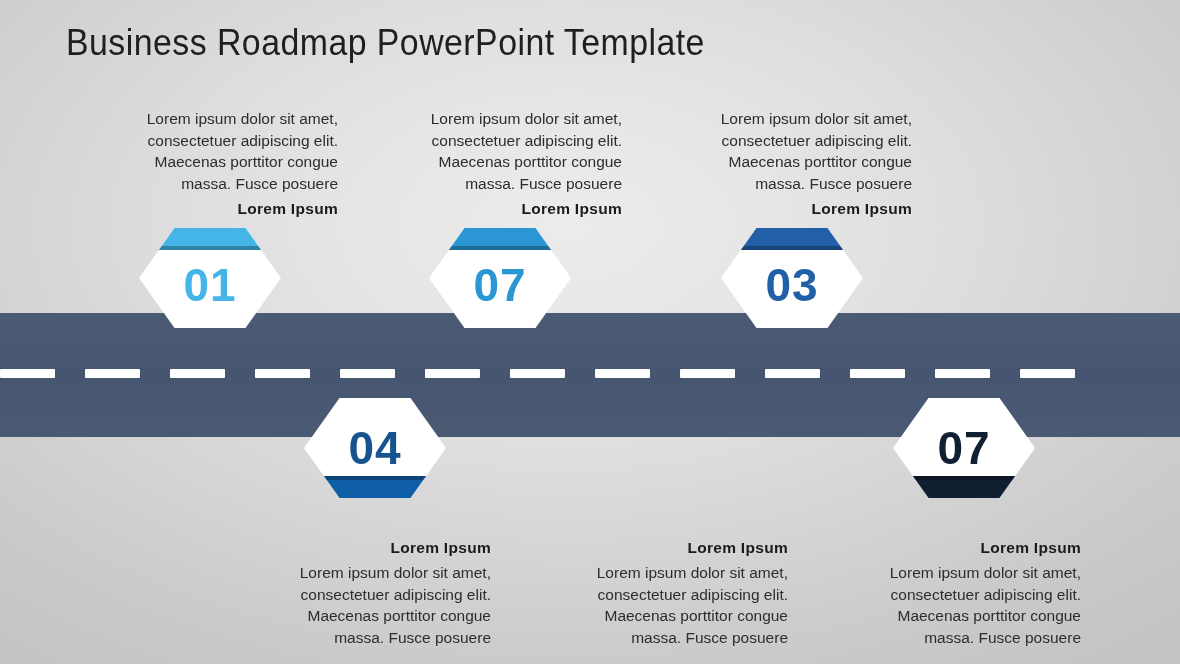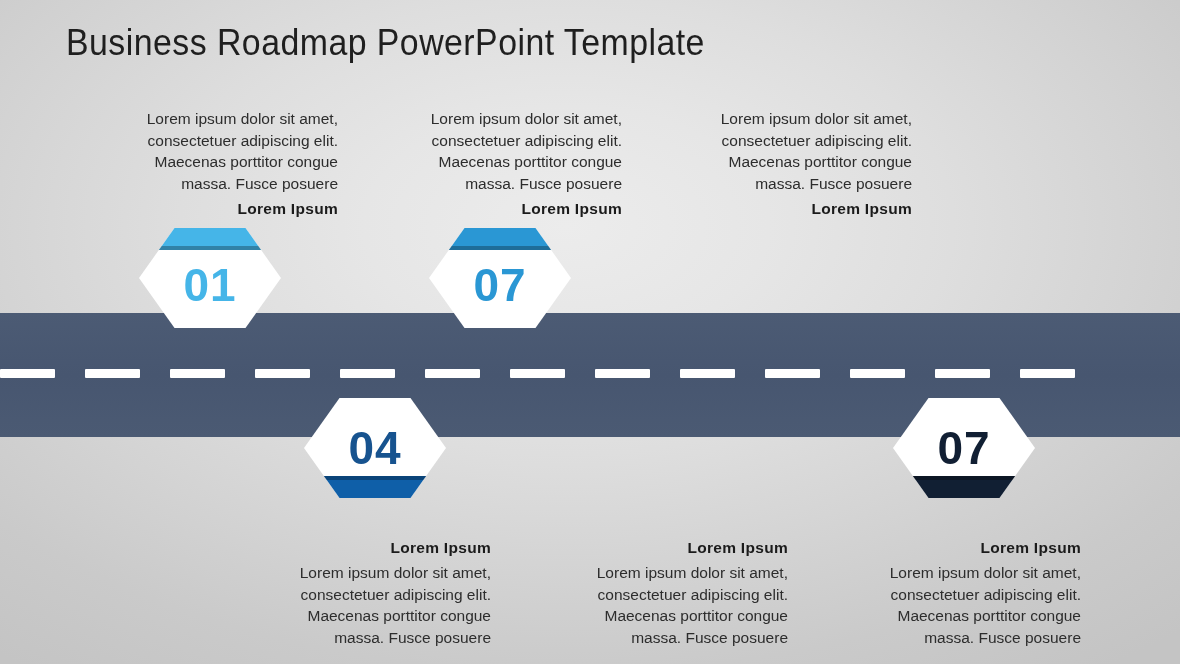--- a/index.html
+++ b/index.html
@@ -198,20 +198,29 @@
   <div class="hex-node top" style="left:429px; top:228px;">
     <div class="hex-shape">
       <div class="hex-cap">
         <div class="cap-fill" style="background:#2a97d4;"></div>
         <div class="cap-line"></div>
       </div>
     </div>
     <div class="hex-number" style="color:#2a97d4;">07</div>
   </div>
 
+  <div class="hex-node top" style="left:721px; top:228px;">
+    <div class="hex-shape">
+      <div class="hex-cap">
+        <div class="cap-fill" style="background:#2160a8;"></div>
+        <div class="cap-line"></div>
+      </div>
+    </div>
+    <div class="hex-number" style="color:#2160a8;">03</div>
+  </div>
 
   <div class="hex-node bottom" style="left:304px; top:398px;">
     <div class="hex-shape">
       <div class="hex-cap">
         <div class="cap-fill" style="background:#0f5fa8;"></div>
         <div class="cap-line"></div>
       </div>
     </div>
     <div class="hex-number" style="color:#17538f;">04</div>
   </div>

